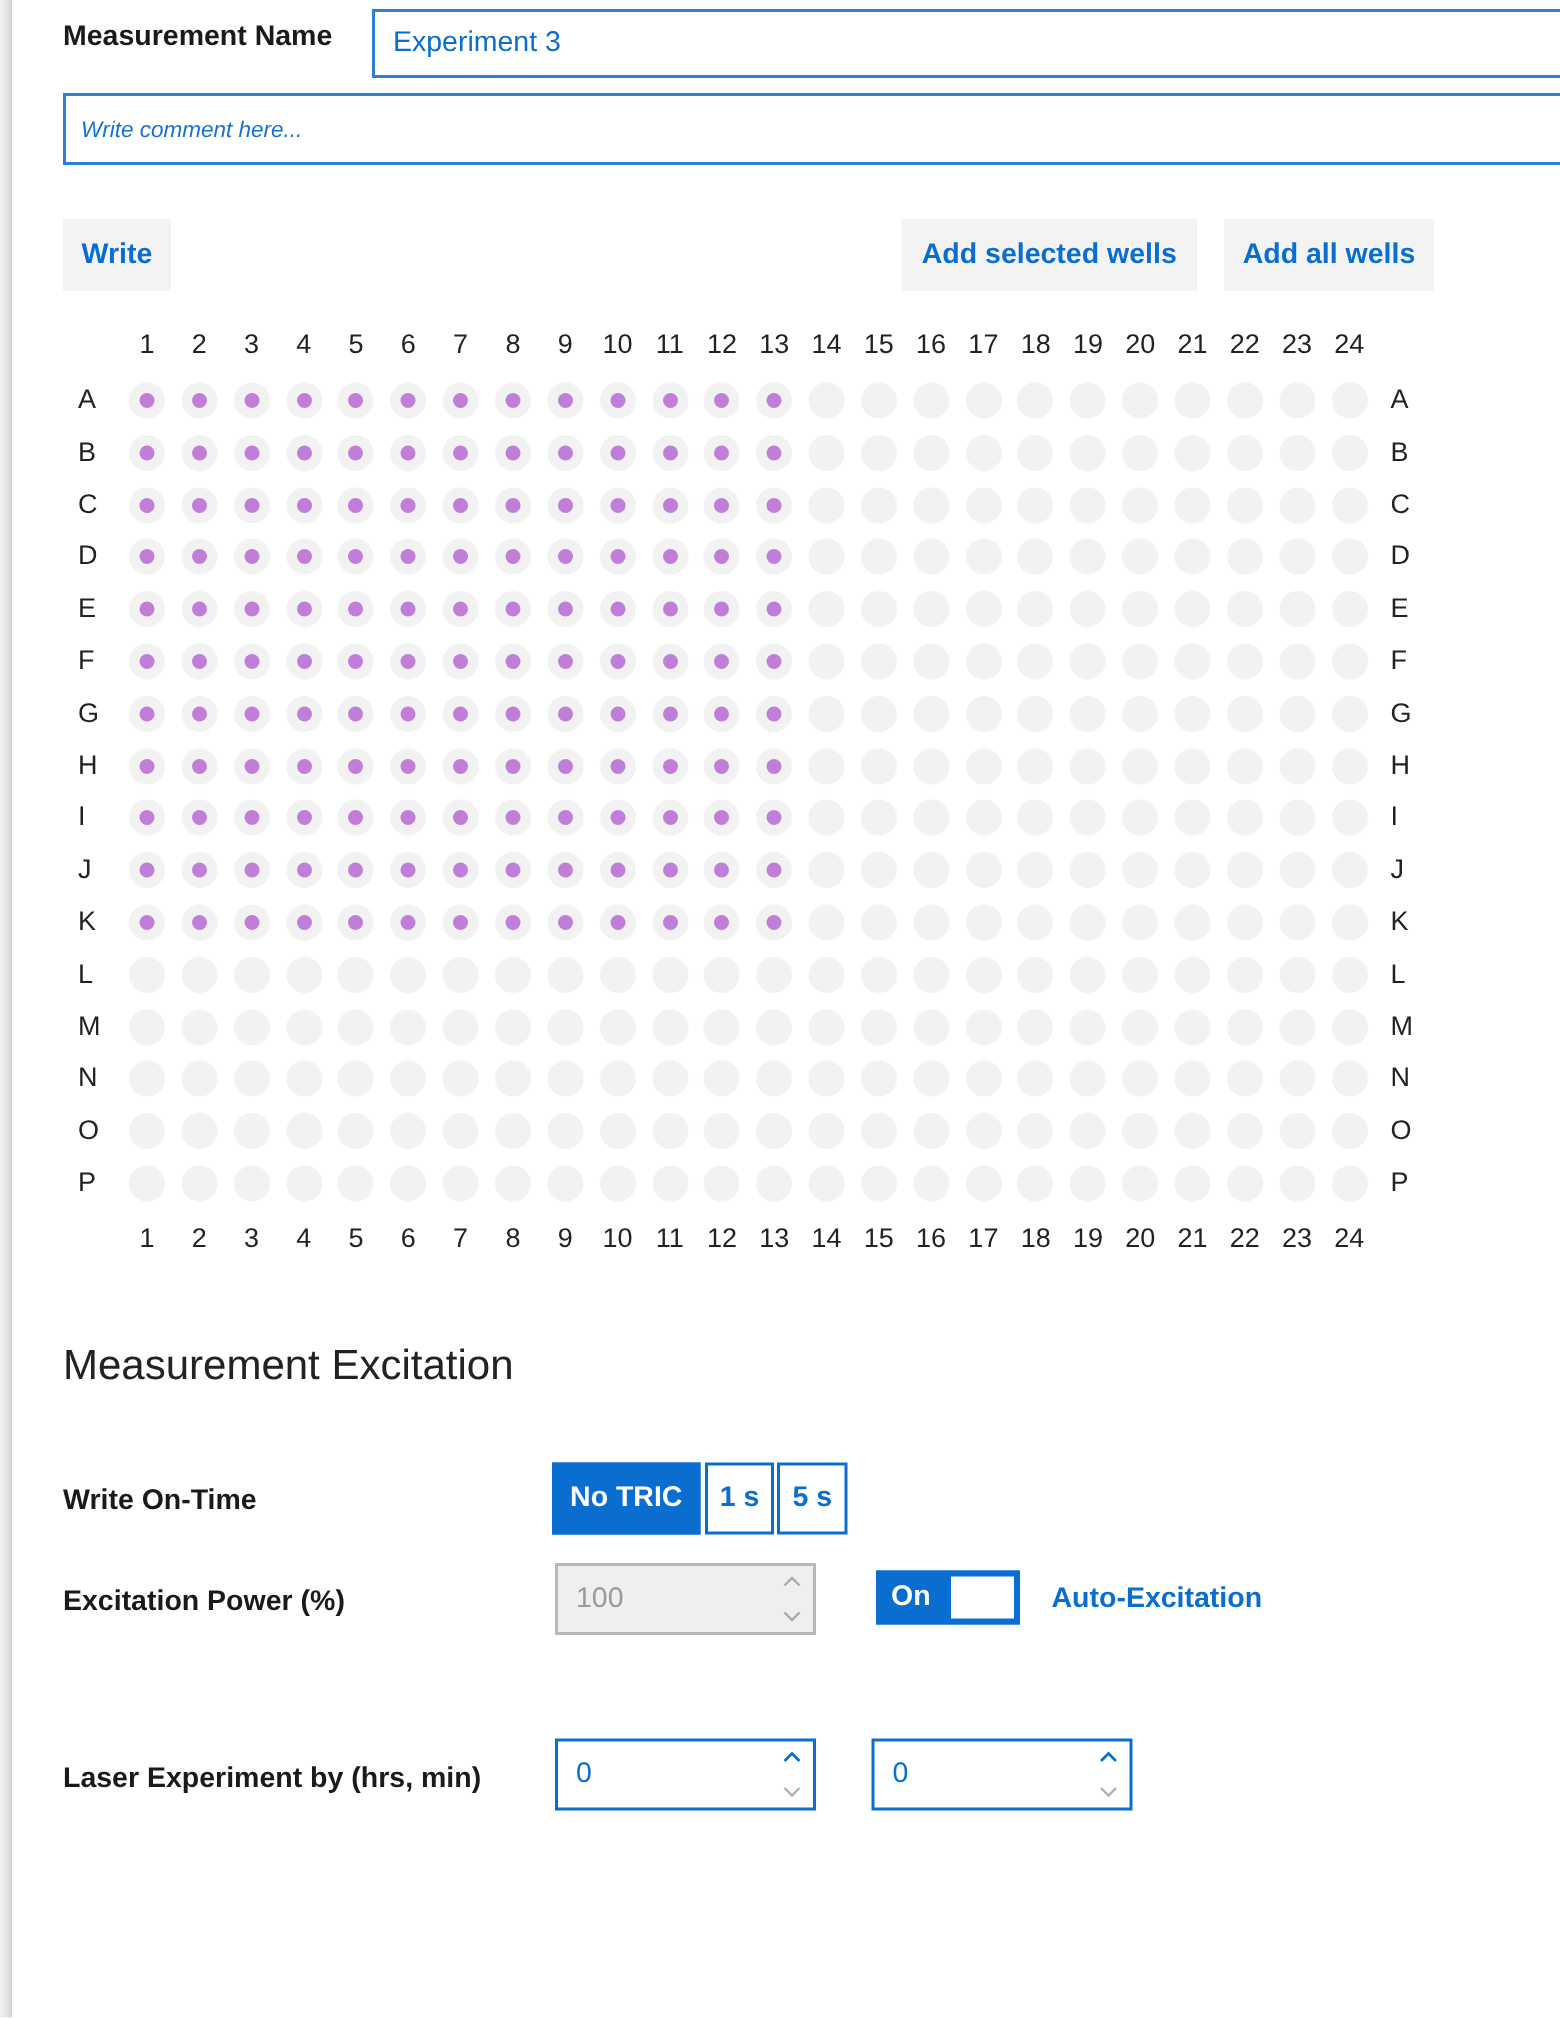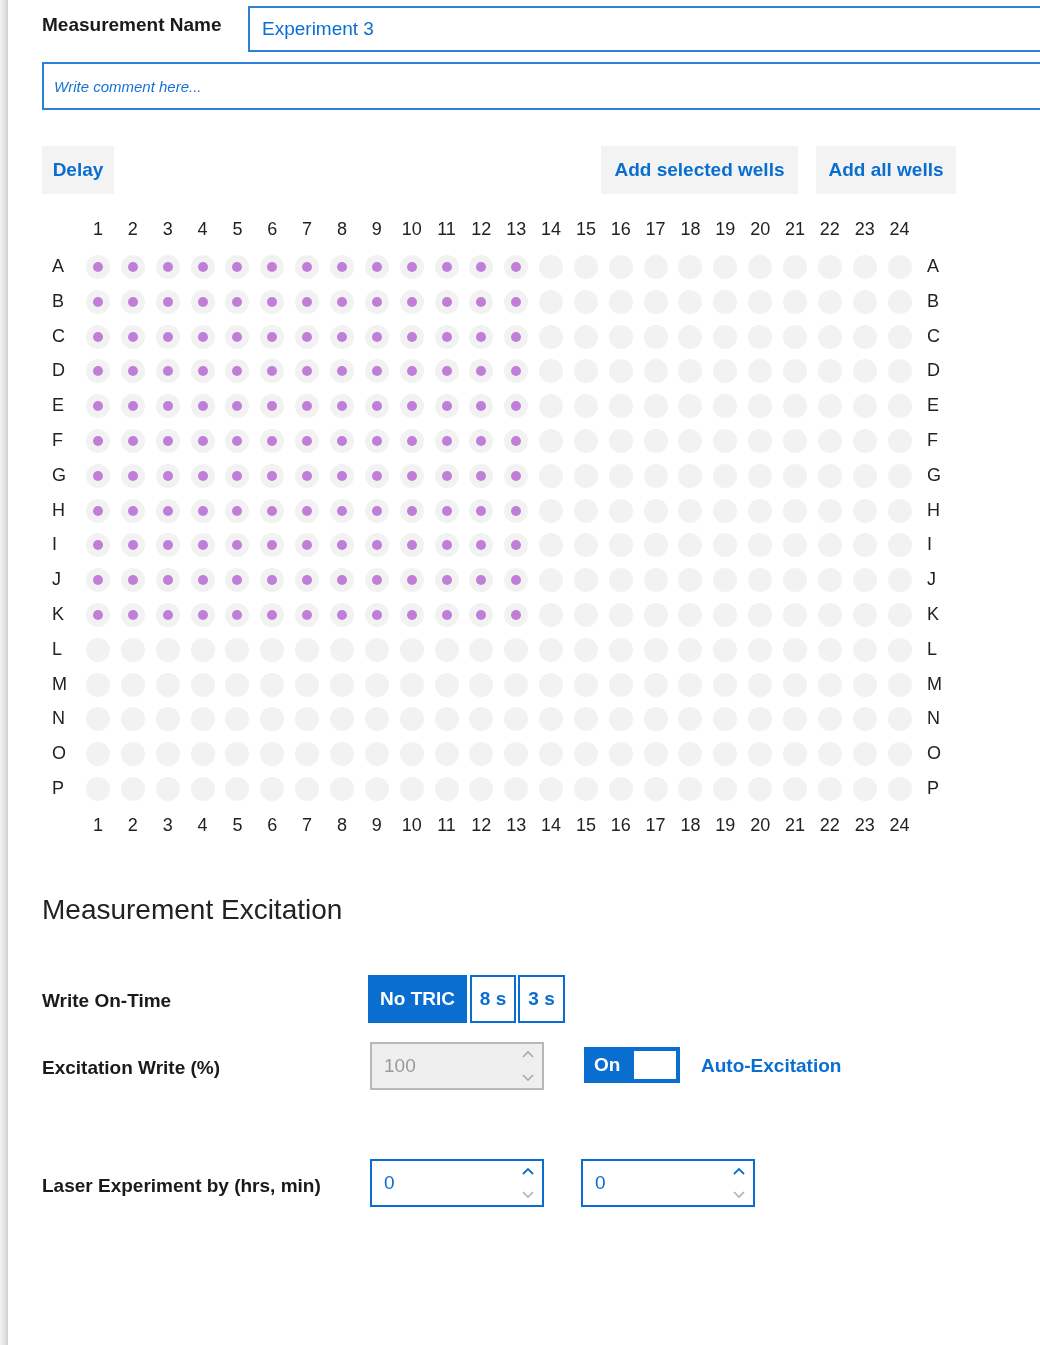--- a/index.html
+++ b/index.html
@@ -54,21 +54,21 @@
 </style>
 </head>
 <body>
 
 <div class="left-rail"></div>
 
 <div class="exp-name-label">Measurement Name</div>
 <input class="exp-name-input" type="text" value="Experiment 3" style="">
 <input class="comment-input" type="text" placeholder="Write comment here..." style="">
 
-<button class="btn-light btn-reset">Delay</button>
+<button class="btn-light btn-reset">Write</button>
 <button class="btn-light btn-add-selected">Add selected wells</button>
 <button class="btn-light btn-add-all">Add all wells</button>
 
 <div class="plate" id="plate">
     <div class="col-label" style="left: 83px; top: 219px;">1</div>
     <div class="col-label" style="left: 83px; top: 815px;">1</div>
     <div class="col-label" style="left: 117.85px; top: 219px;">2</div>
     <div class="col-label" style="left: 117.85px; top: 815px;">2</div>
     <div class="col-label" style="left: 152.7px; top: 219px;">3</div>
     <div class="col-label" style="left: 152.7px; top: 815px;">3</div>
@@ -815,24 +815,24 @@
     <div class="well" style="left: 783px; top: 777px; background: rgb(242, 242, 242);"></div>
     <div class="well" style="left: 817.85px; top: 777px; background: rgb(242, 242, 242);"></div>
     <div class="well" style="left: 852.7px; top: 777px; background: rgb(242, 242, 242);"></div>
     <div class="well" style="left: 887.55px; top: 777px; background: rgb(242, 242, 242);"></div>
   </div>
 
 <div class="section-title">Measurement Excitation</div>
 
 <div class="param-label" style="top:990px;">Write On-Time</div>
 <div class="seg active" style="left:368px; width:99px;">No TRIC</div>
-<div class="seg inactive" style="left:470px; width:46px;">8 s</div>
-<div class="seg inactive" style="left:518px; width:47px;">3 s</div>
-
-<div class="param-label" style="top:1057px;">Excitation Write (%)</div>
+<div class="seg inactive" style="left:470px; width:46px;">1 s</div>
+<div class="seg inactive" style="left:518px; width:47px;">5 s</div>
+
+<div class="param-label" style="top:1057px;">Excitation Power (%)</div>
 <div class="spin disabled" style="left:370px; top:1042px; width:174px;">
   <span class="val">100</span>
   <svg class="arrows" viewBox="0 0 16 40">
     <polyline points="3,11 8,6 13,11" fill="none" stroke="#aaaaaa" stroke-width="1.6"></polyline>
     <polyline points="3,29 8,34 13,29" fill="none" stroke="#aaaaaa" stroke-width="1.6"></polyline>
   </svg>
 </div>
 
 <div class="toggle">
   <span class="txt">On</span>

